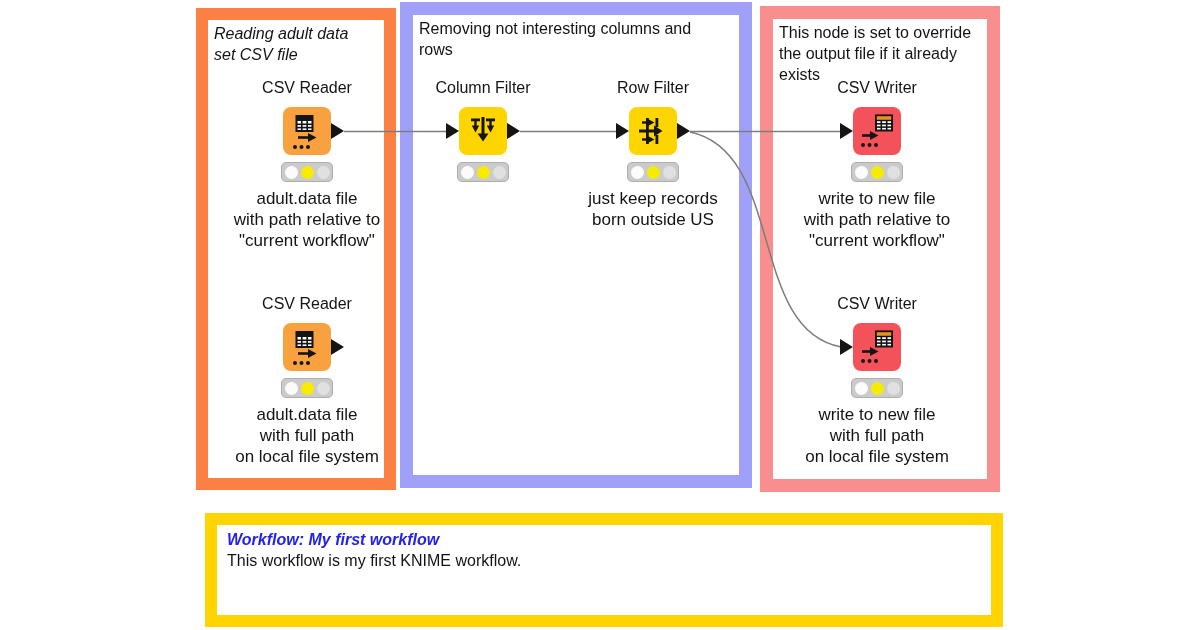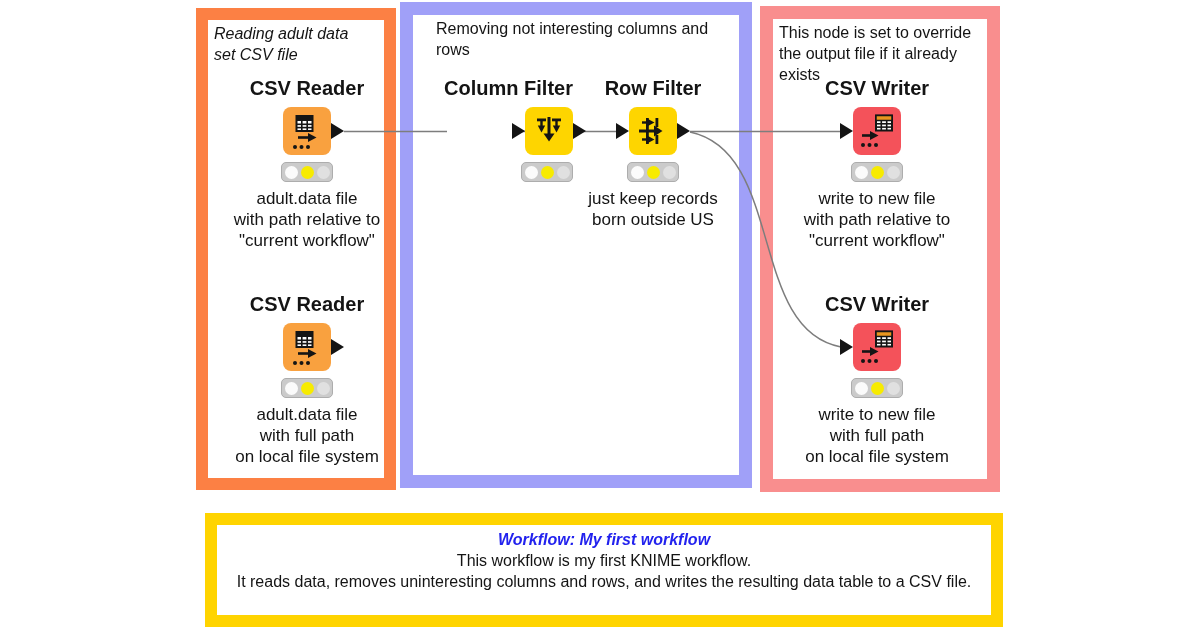--- a/index.html
+++ b/index.html
@@ -5,33 +5,33 @@
   html,body { margin:0; padding:0; background:#ffffff; }
   .canvas {
     position:relative; width:1200px; height:630px; overflow:hidden;
     background:#ffffff; font-family:"Liberation Sans", sans-serif; color:#141414;
   }
   * { box-sizing:border-box; }
 
   
   .ann-box { position:absolute; background:#ffffff; z-index:1; }
   .box-reading  { left:196px; top:8px;  width:200px; height:482px; border:12px solid #FC8044;font-style:italic; }
-  .box-removing { left:400px; top:2px;  width:352px; height:486px; border:13px solid #A0A0F8;padding-left:17px; }
+  .box-removing { left:400px; top:2px;  width:352px; height:486px; border:13px solid #A0A0F8; }
   .box-override { left:760px; top:6px;  width:240px; height:486px; border:13px solid #F98E8E; }
   .ann-text { padding:3px 6px; font-size:16px; line-height:21px; color:#141414; }
   .box-reading  .ann-text { max-width:165px; }
   .box-removing .ann-text { max-width:315px; }
   .box-override .ann-text { max-width:214px; }
 
   
   .wires { position:absolute; left:0; top:0; width:1200px; height:630px; z-index:2; pointer-events:none; }
 
   
   .node { position:absolute; width:180px; display:flex; flex-direction:column; align-items:center; z-index:3; }
-  .node-label { font-size:20px; font-weight:bold; line-height:20px; margin-bottom:9px; white-space:nowrap; }
+  .node-label { font-size:16px; font-weight:normal; line-height:20px; margin-bottom:9px; white-space:nowrap; }
   .icon-wrap { position:relative; width:48px; height:48px; margin-bottom:7px; }
   .node-square { width:48px; height:48px; border-radius:8px; }
   .node-square.reader { background:#F9A13F; }
   .node-square.filter { background:#FED500; }
   .node-square.writer { background:#F4525A; }
   .port { position:absolute; width:0; height:0; top:16px;
           border-top:8px solid transparent; border-bottom:8px solid transparent;
           border-left:13px solid #141414; }
   .port.out { left:48px; }
   .port.in  { left:-13px; }
@@ -41,21 +41,21 @@
                    gap:3px; margin-bottom:6px; }
   .tl-dot { width:13px; height:13px; border-radius:50%; background:#FBFBFB; }
   .tl-dot.on  { background:#F7EB00; }
   .tl-dot.off { background:#E0E0E0; }
 
   .caption { font-size:17px; line-height:21px; text-align:center; white-space:nowrap; }
 
   
   .desc-box { position:absolute; left:205px; top:513px; width:798px; height:114px;
               border:12px solid #FFD400; background:#ffffff; z-index:1; }
-  .desc-inner { padding:4px 10px; font-size:16px; line-height:21px;text-align:center; }
+  .desc-inner { padding:4px 10px; font-size:16px; line-height:21px; }
   .desc-title { color:#2222EE; font-weight:bold; font-style:italic; }
 </style>
 </head>
 <body>
 
 <div class="canvas">
 
   <div class="ann-box box-reading">
     <div class="ann-text">Reading adult data set CSV file</div>
   </div>
@@ -98,21 +98,21 @@
       <span class="tl-dot on"></span>
       <span class="tl-dot off"></span>
     </div>
     <div class="caption">
       <div>adult.data file</div>
       <div>with path relative to</div>
       <div>"current workflow"</div>
     </div>
   </div>
 
-  <div class="node" style="left:393px; top:78px;align-items:flex-end;">
+  <div class="node" style="left:393px; top:78px;">
     <div class="node-label">Column Filter</div>
     <div class="icon-wrap">
       <div class="node-square filter">
         <svg width="48" height="48" viewBox="0 0 48 48">
           <rect x="12" y="11.5" width="9" height="2.8" fill="#151515"></rect>
           <rect x="27" y="11.5" width="9" height="2.8" fill="#151515"></rect>
           <line x1="16.5" y1="13" x2="16.5" y2="19" stroke="#151515" stroke-width="2.4"></line>
           <polygon points="12.8,18.5 20.2,18.5 16.5,25.5" fill="#151515"></polygon>
           <line x1="31.5" y1="13" x2="31.5" y2="19" stroke="#151515" stroke-width="2.4"></line>
           <polygon points="27.8,18.5 35.2,18.5 31.5,25.5" fill="#151515"></polygon>
@@ -253,17 +253,16 @@
       <div>write to new file</div>
       <div>with full path</div>
       <div>on local file system</div>
     </div>
   </div>
 
   <div class="desc-box">
     <div class="desc-inner">
       <div class="desc-title">Workflow: My first workflow</div>
       <div>This workflow is my first KNIME workflow.</div>
-      <div>It reads data, removes uninteresting columns and rows, and writes the resulting data table to a CSV file.</div>
     </div>
   </div>
 
 </div>
 
 </body></html>

